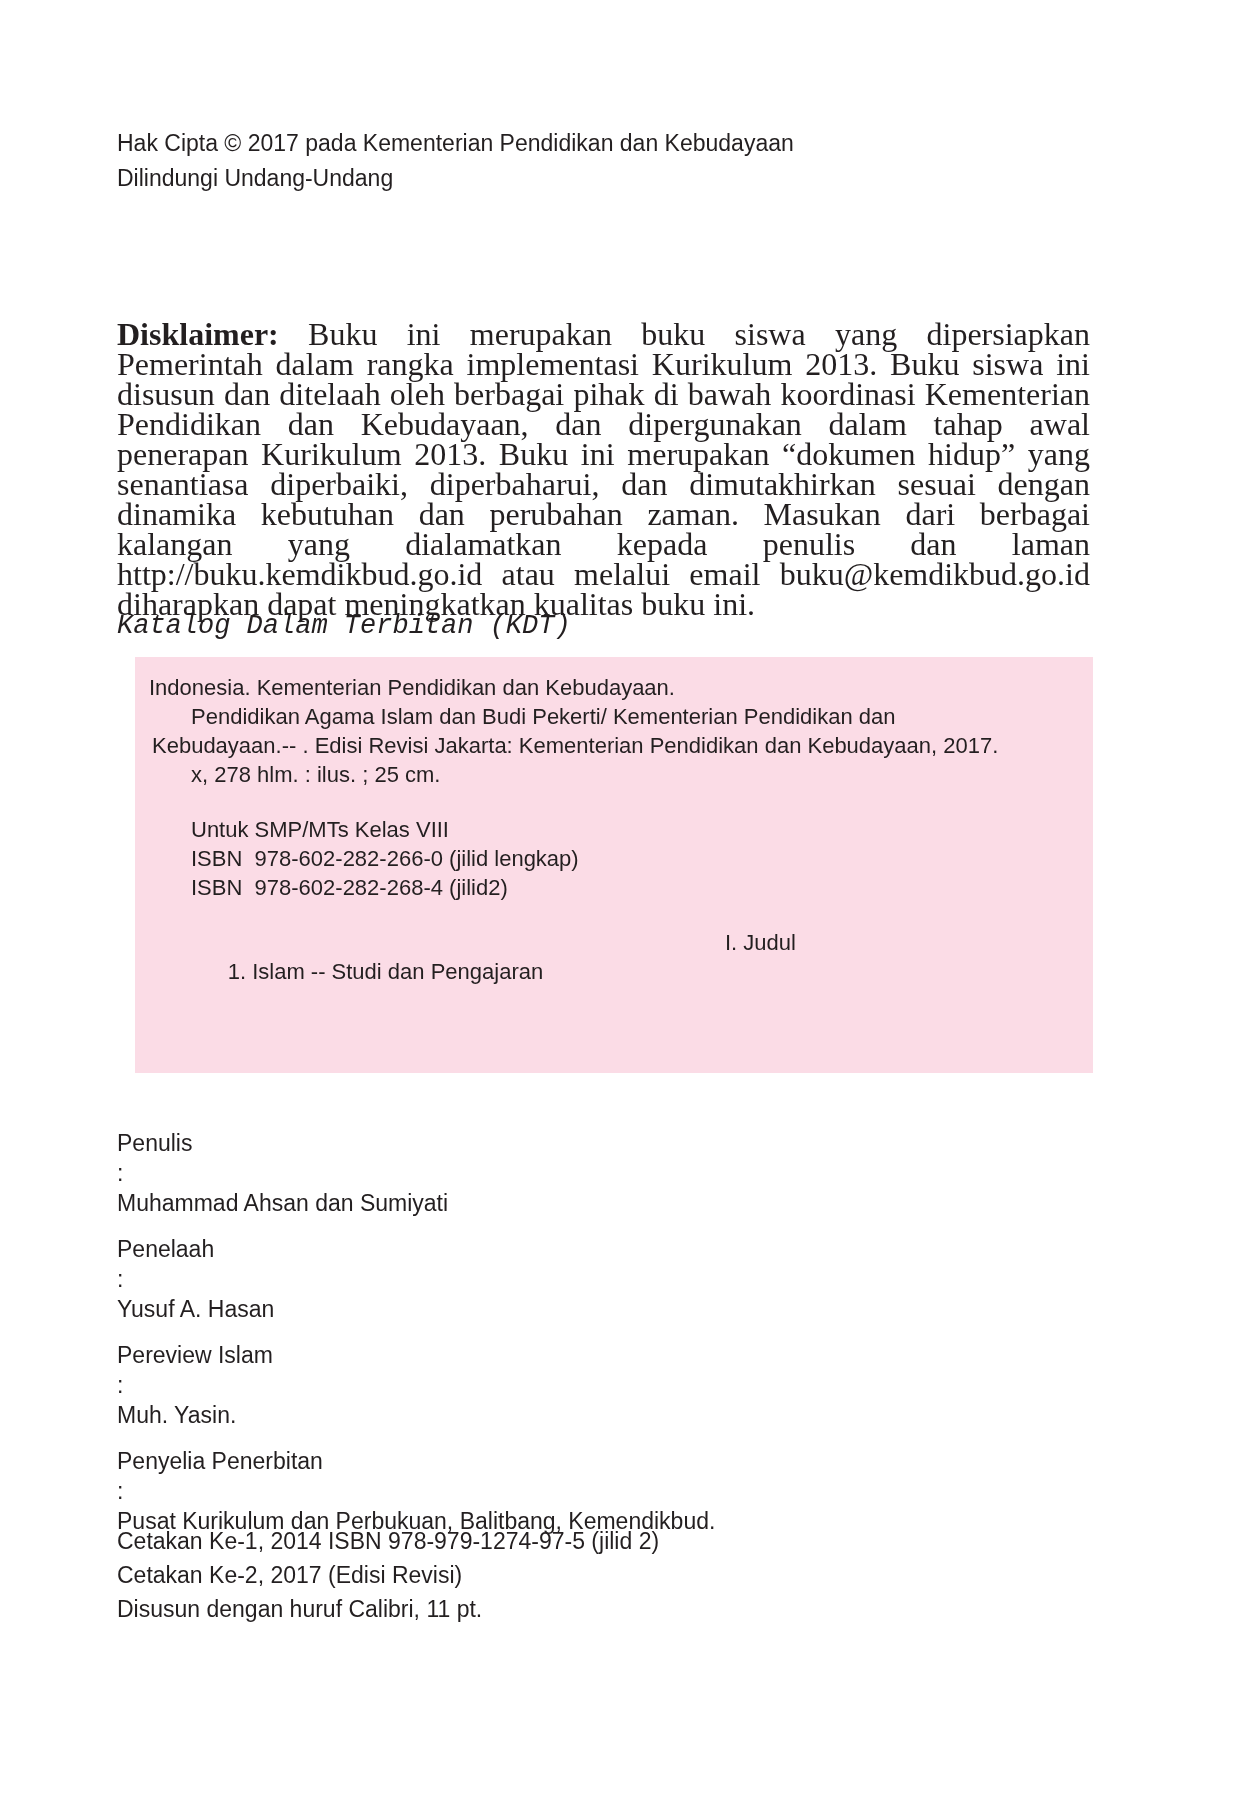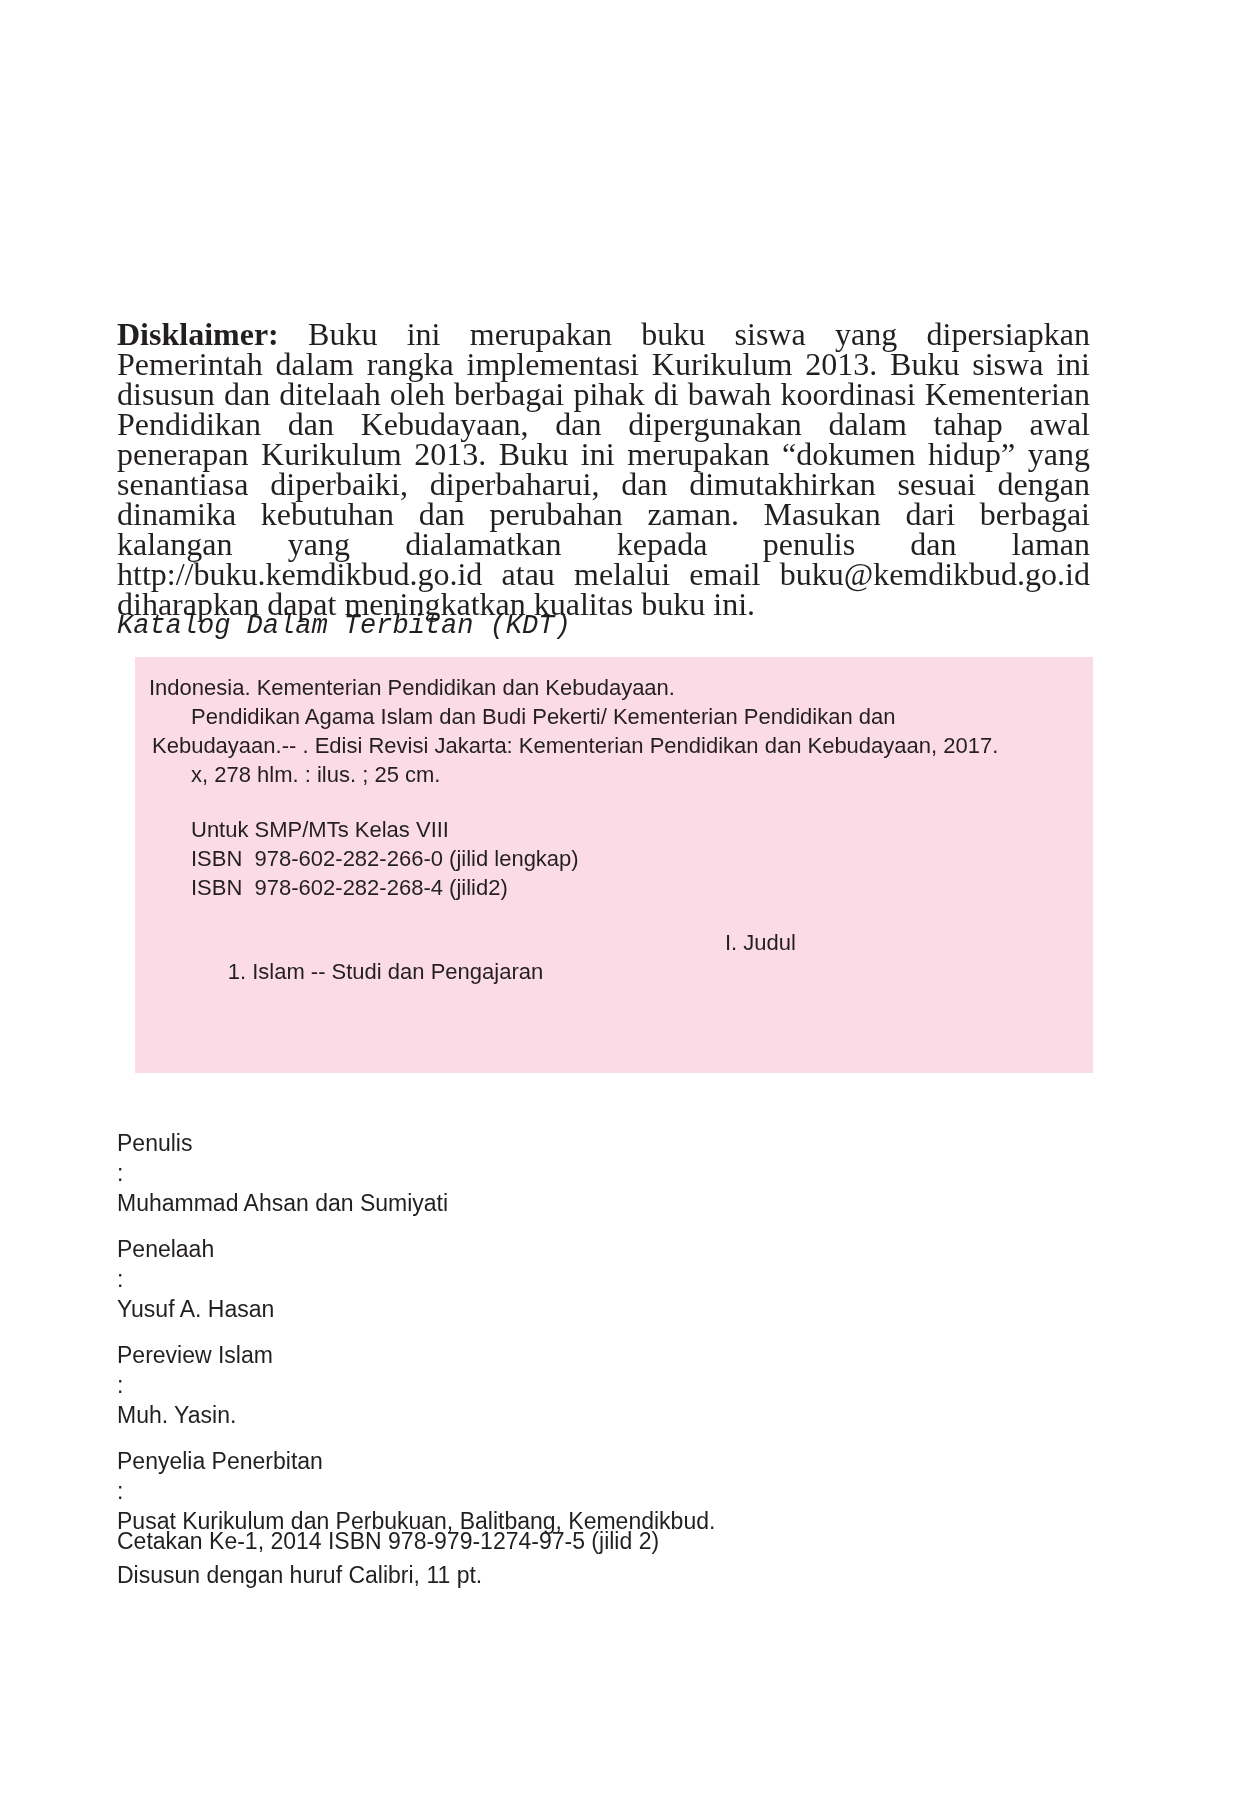--- a/index.html
+++ b/index.html
@@ -73,20 +73,24 @@
     left: 117px;
     font-size: 23px;
     line-height: 34px;
   }
 </style>
 </head>
 <body>
 
 <div class="page">
 
+  <div class="copyright">
+    <div>Hak Cipta © 2017 pada Kementerian Pendidikan dan Kebudayaan</div>
+    <div>Dilindungi Undang-Undang</div>
+  </div>
 
   <p class="disclaimer"><span class="disclaimer-lead">Disklaimer:</span> <span>Buku ini merupakan buku siswa yang dipersiapkan Pemerintah dalam rangka implementasi Kurikulum 2013. Buku siswa ini disusun dan ditelaah oleh berbagai pihak di bawah koordinasi Kementerian Pendidikan dan Kebudayaan, dan dipergunakan dalam tahap awal penerapan Kurikulum 2013. Buku ini merupakan “dokumen hidup” yang senantiasa diperbaiki, diperbaharui, dan dimutakhirkan sesuai dengan dinamika kebutuhan dan perubahan zaman. Masukan dari berbagai kalangan yang dialamatkan kepada penulis dan laman http://buku.kemdikbud.go.id atau melalui email buku@kemdikbud.go.id diharapkan dapat meningkatkan kualitas buku ini.</span></p>
 
   <div class="kdt-heading">Katalog Dalam Terbitan (KDT)</div>
 
   <div class="kdt-box">
     <div class="kdt-line">Indonesia. Kementerian Pendidikan dan Kebudayaan.</div>
     <div class="kdt-line kdt-indent">Pendidikan Agama Islam dan Budi Pekerti/ Kementerian Pendidikan dan</div>
     <div class="kdt-line kdt-outdent">Kebudayaan.-- . Edisi Revisi Jakarta: Kementerian Pendidikan dan Kebudayaan, 2017.</div>
     <div class="kdt-line kdt-indent">x, 278 hlm. : ilus. ; 25 cm.</div>
@@ -118,16 +122,17 @@
     </div>
     <div class="credit-row">
       <span class="credit-label">Penyelia Penerbitan</span>
       <span class="credit-colon">:</span>
       <span class="credit-value">Pusat Kurikulum dan Perbukuan, Balitbang, Kemendikbud.</span>
     </div>
   </div>
 
   <div class="printing">
     <div>Cetakan Ke-1, 2014 ISBN 978-979-1274-97-5 (jilid 2)</div>
+    <div>Cetakan Ke-2, 2017 (Edisi Revisi)</div>
     <div>Disusun dengan huruf Calibri, 11 pt.</div>
   </div>
 
 </div>
 
 </body></html>

